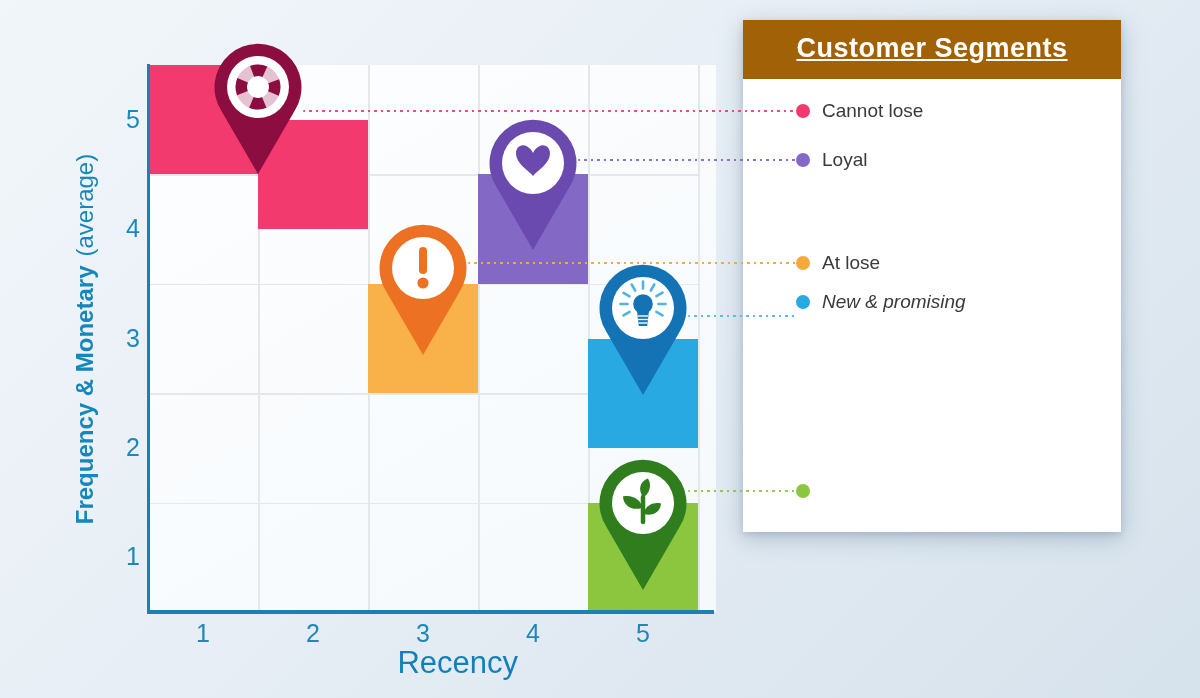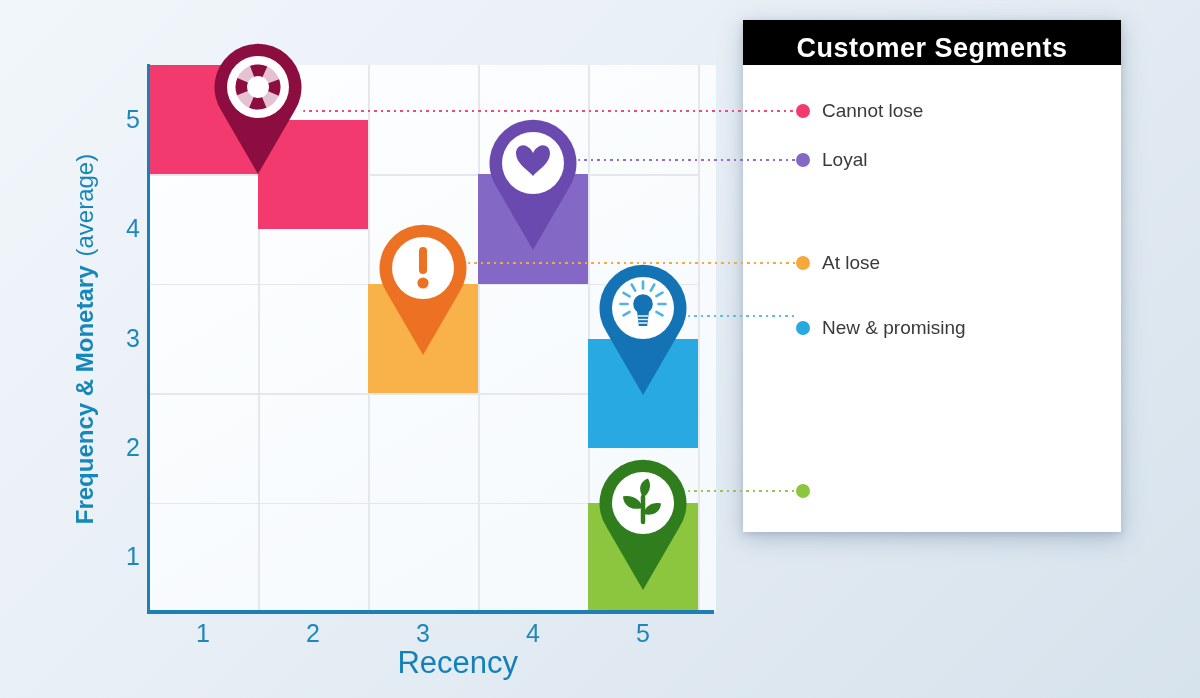--- a/index.html
+++ b/index.html
@@ -21,22 +21,22 @@
   .y-title{position:absolute;left:-172px;top:322px;width:520px;height:34px;
     text-align:center;transform:rotate(-90deg);color:#1787ba;font-size:24px;
     white-space:nowrap;z-index:3;}
   .y-title .bold{font-weight:bold;}
   .y-title .light{font-weight:normal;margin-left:9px;}
   .pin{position:absolute;width:88px;height:132px;z-index:4;}
   .dotline{position:absolute;height:2px;z-index:6;border-radius:1px;}
   .legend-panel{position:absolute;left:743px;top:20px;width:378px;height:512px;
     background:#ffffff;z-index:5;
     box-shadow:0 6px 22px rgba(100,125,150,.40),0 2px 6px rgba(100,125,150,.25);}
-  .legend-header{height:45px;line-height:57px;background:#000000;color:#ffffff;
-    text-align:center;font-size:27px;font-weight:bold;letter-spacing:.5px;}
+  .legend-header{height:59px;line-height:57px;background:#a16207;color:#ffffff;
+    text-align:center;font-size:27px;font-weight:bold;letter-spacing:.5px;text-decoration:underline;}
   .legend-row{position:absolute;left:53px;display:flex;align-items:center;
     transform:translateY(-50%);z-index:7;}
   .legend-dot{width:14px;height:14px;border-radius:50%;flex:0 0 auto;}
   .legend-label{margin-left:12px;color:#3a3a3a;font-size:19px;white-space:nowrap;}
 </style>
 </head>
 <body>
 
 <div class="stage">
   <div class="plot-bg"></div>
@@ -142,21 +142,21 @@
           <div class="legend-label" style="">Cannot lose</div>
         </div>
         <div class="legend-row" style="top: 140px;">
           <div class="legend-dot" style="background: rgb(131, 104, 198);"></div>
           <div class="legend-label" style="">Loyal</div>
         </div>
         <div class="legend-row" style="top: 243px;">
           <div class="legend-dot" style="background: rgb(245, 168, 60);"></div>
           <div class="legend-label" style="">At lose</div>
         </div>
-        <div class="legend-row" style="top: 308px;">
+        <div class="legend-row" style="top: 282px; font-style: italic;">
           <div class="legend-dot" style="background: rgb(41, 169, 225);"></div>
           <div class="legend-label" style="">New &amp; promising</div>
         </div>
         <div class="legend-row" style="top: 471px;">
           <div class="legend-dot" style="background: rgb(140, 198, 63);"></div>
         </div>
       </div>
   </div>
 </div>
 

